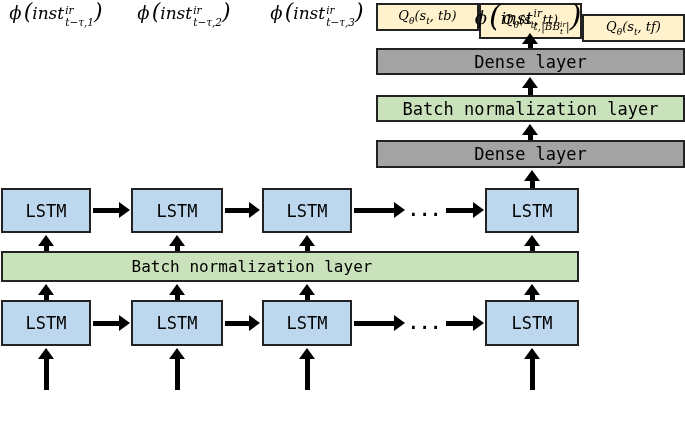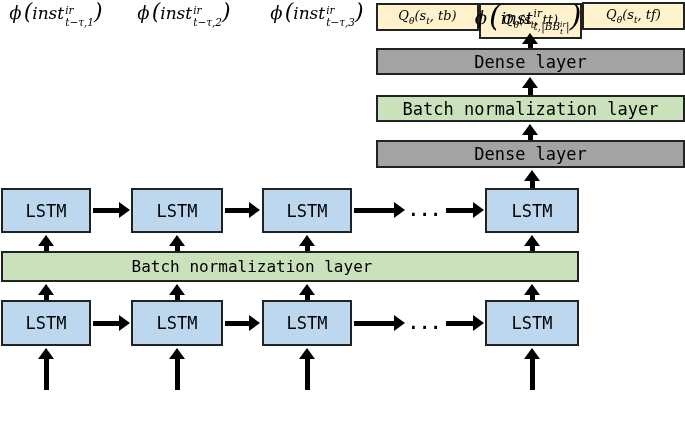--- a/index.html
+++ b/index.html
@@ -46,21 +46,21 @@
 <body>
 
 <div class="canvas">
 
   <div class="box cream" style="left:376px;top:3px;width:103px;height:28px;">
     <span class="qlabel"><span>Q</span><sub>θ</sub><span>(s</span><sub>t</sub><span>, tb)</span></span>
   </div>
   <div class="box cream" style="left:479px;top:3px;width:103px;height:36px;">
     <span class="qlabel"><span>Q</span><sub>θ</sub><span>(s</span><sub>t</sub><span>, tt)</span></span>
   </div>
-  <div class="box cream" style="left:582px;top:2px;width:103px;height:28px;">
+  <div class="box cream" style="left:582px;top:14px;width:103px;height:28px;">
     <span class="qlabel"><span>Q</span><sub>θ</sub><span>(s</span><sub>t</sub><span>, tf)</span></span>
   </div>
 
   <div class="box pink" style="left:376px;top:48px;width:309px;height:27px;">
     <span>Dense layer</span>
   </div>
   <div class="box green" style="left:376px;top:95px;width:309px;height:27px;">
     <span>Batch normalization layer</span>
   </div>
   <div class="box pink" style="left:376px;top:140px;width:309px;height:28px;">

